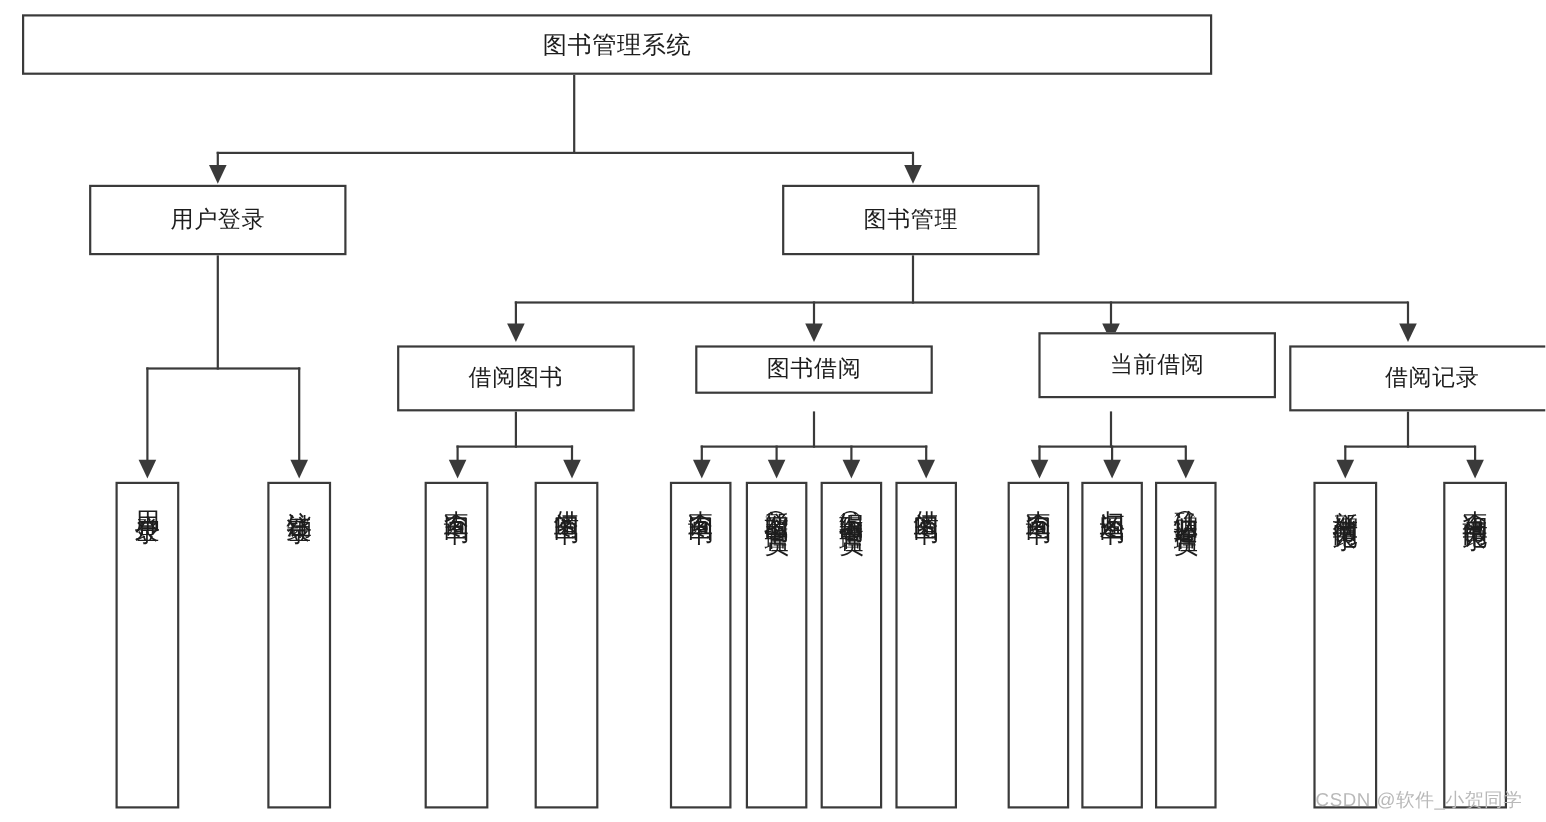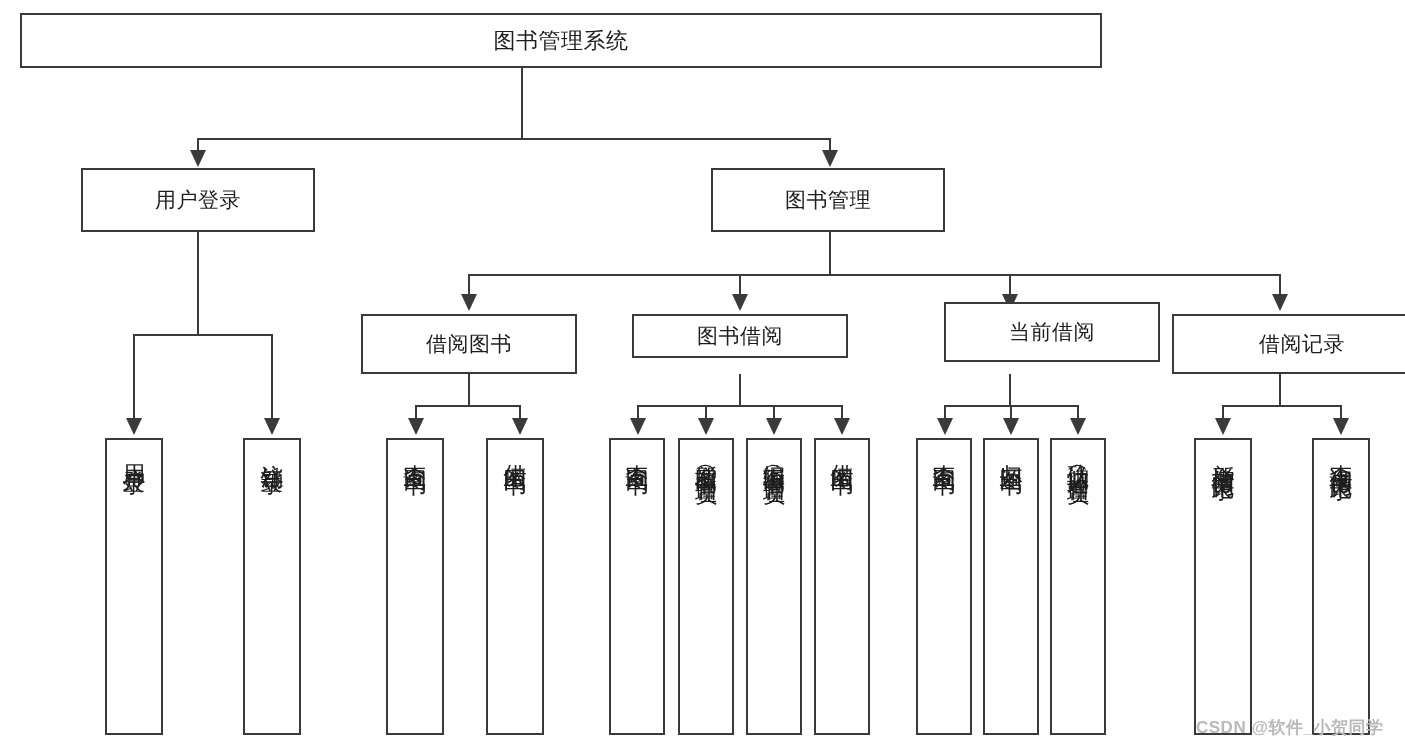--- a/index.html
+++ b/index.html
@@ -207,15 +207,15 @@
     <span class="label">确认归还（管理员）</span>
   </div>
 
   <div class="node vert" style="left:1194px; top:438px; width:58px; height:297px;">
     <span class="label">新增借阅记录</span>
   </div>
   <div class="node vert" style="left:1312px; top:438px; width:58px; height:297px;">
     <span class="label">查询借阅记录</span>
   </div>
 
-  <div class="watermark" style="left:1196px; top:716px;font-weight:bold;">CSDN @软件_小贺同学</div>
+  <div class="watermark" style="left:1196px; top:716px;">CSDN @软件_小贺同学</div>
 
 </div>
 
 </body></html>

